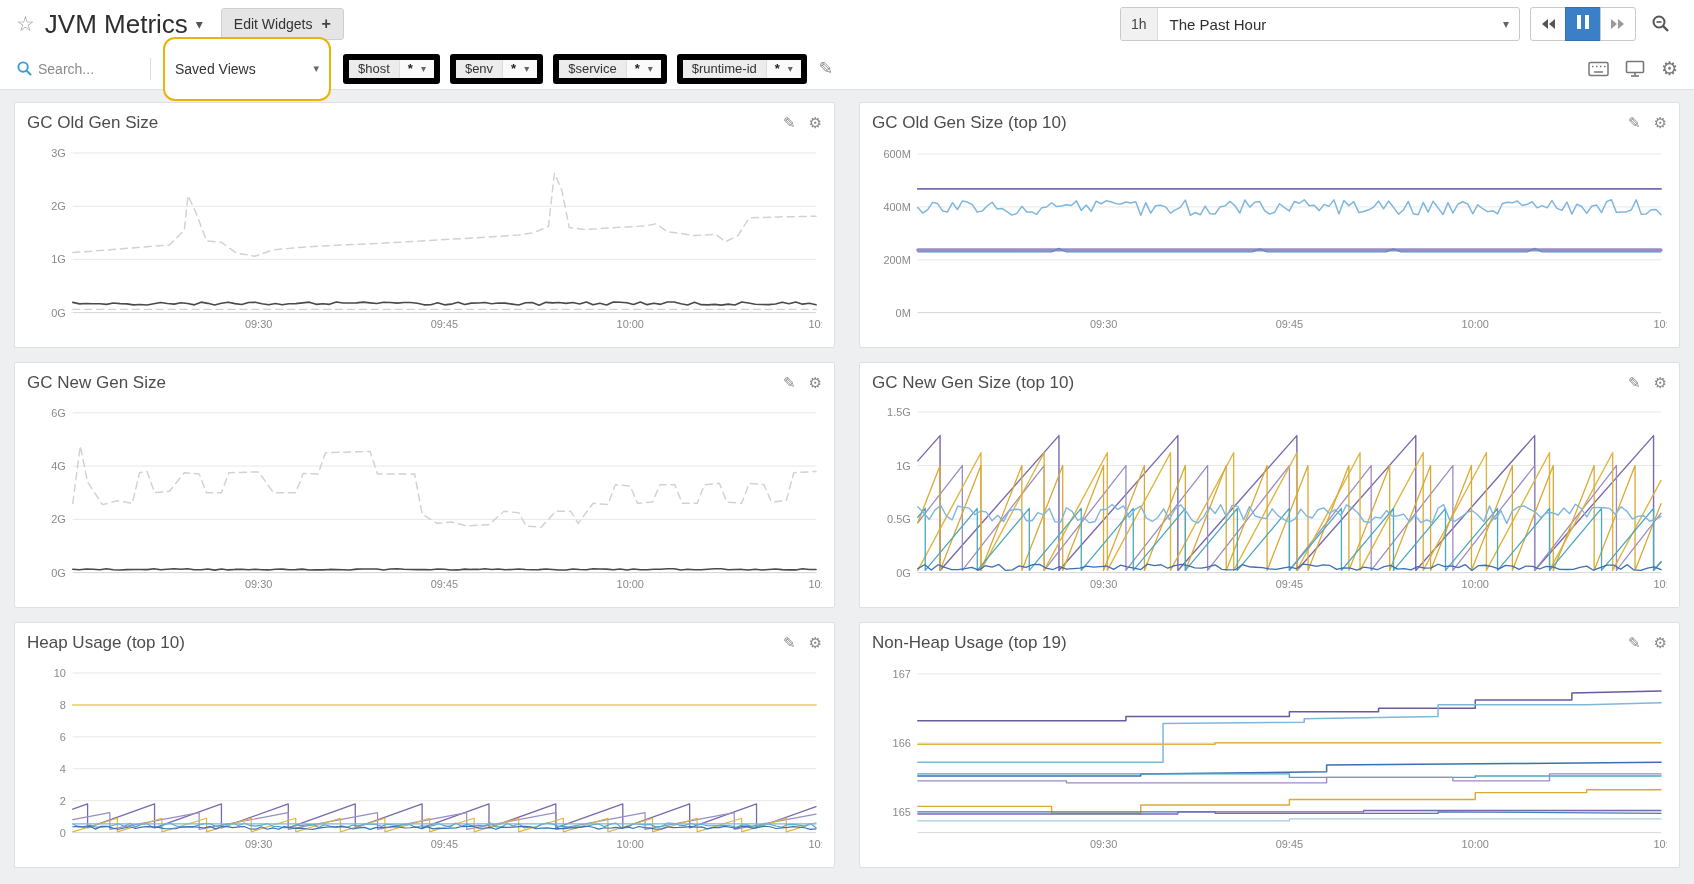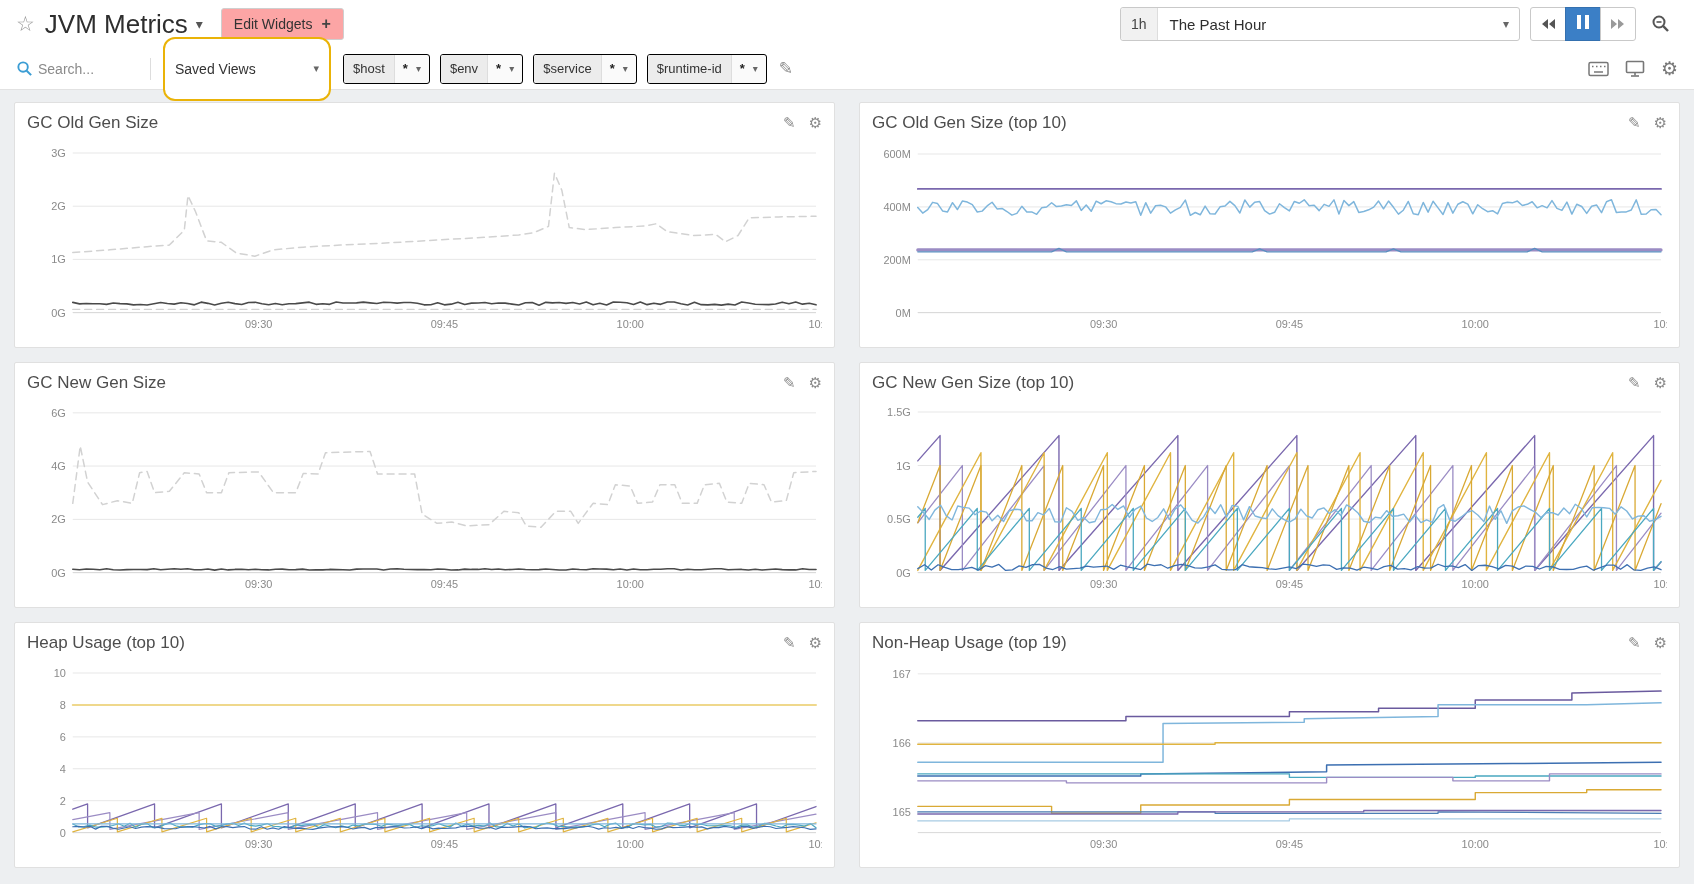--- a/index.html
+++ b/index.html
@@ -15,21 +15,21 @@
     height: 48px; background: #fff;
     display: flex; align-items: center; justify-content: space-between;
     padding: 0 16px;
   }
   .header-left { display: flex; align-items: center; }
   .star-icon { color: #9a9a9a; font-size: 21px; cursor: pointer; margin-right: 10px; }
   .dash-title { font-size: 26px; font-weight: 400; color: #2e2e2e; }
   .title-caret { color: #555; font-size: 14px; margin-left: 8px; cursor: pointer; }
   .edit-widgets-btn {
     margin-left: 18px; display: flex; align-items: center; gap: 9px;
-    border: 1px solid #cfcfcf; border-radius: 3px; background: #fca5a5;
+    border: 1px solid #cfcfcf; border-radius: 3px; background: #e5e5e5;
     padding: 7px 12px; font-size: 14px; color: #333; cursor: pointer;
   }
   .edit-widgets-btn .plus-glyph { font-size: 16px; font-weight: bold; color: #444; line-height: 12px; }
   .header-right { display: flex; align-items: center; padding-left: 31px; }
   .time-picker {
     display: flex; align-items: center; border: 1px solid #c9c9c9; border-radius: 3px;
     height: 34px; width: 400px; background: #fff; cursor: pointer;
   }
   .time-shorthand {
     background: #f1f1f1; border-right: 1px solid #ddd; padding: 0 10px;
@@ -58,21 +58,21 @@
   .search-input::placeholder { color: #8a8a8a; }
   .divider { width: 1px; height: 22px; background: #ddd; }
   .saved-views {
     display: flex; align-items: center; justify-content: space-between;
     border: 2px solid #eab308; border-radius: 12px; padding: 22px 10px;
     font-size: 14px; color: #333; background: #fff; min-width: 168px; cursor: pointer;
   }
   .saved-views .caret { color: #666; font-size: 11px; }
   .tvar-wrap { display: flex; align-items: center; gap: 10px; }
   .tvar {
-    display: flex; align-items: center; border: 1px solid #000000; border-radius: 3px;
+    display: flex; align-items: center; border: 6px solid #000000; border-radius: 3px;
     overflow: hidden; cursor: pointer; font-size: 13px; height: 30px; background: #fafafa;
   }
   .tvar-name { background: #ececec; color: #333; padding: 0 9px; line-height: 28px; border-right: 1px solid #ddd; }
   .tvar-value { padding: 0 8px; color: #222; font-weight: bold; }
   .tvar .caret { color: #666; padding: 0 8px 0 0; font-size: 10px; }
   .pencil-icon { color: #8a8a8a; font-size: 17px; cursor: pointer; }
   .toolbar-right { margin-left: auto; display: flex; align-items: center; gap: 16px; }
   .icon-btn { cursor: pointer; color: #777; font-size: 19px; display: flex; align-items: center; }
   
   .grid { display: grid; grid-template-columns: 1fr 1fr; gap: 14px 24px; padding: 12px 14px; }

